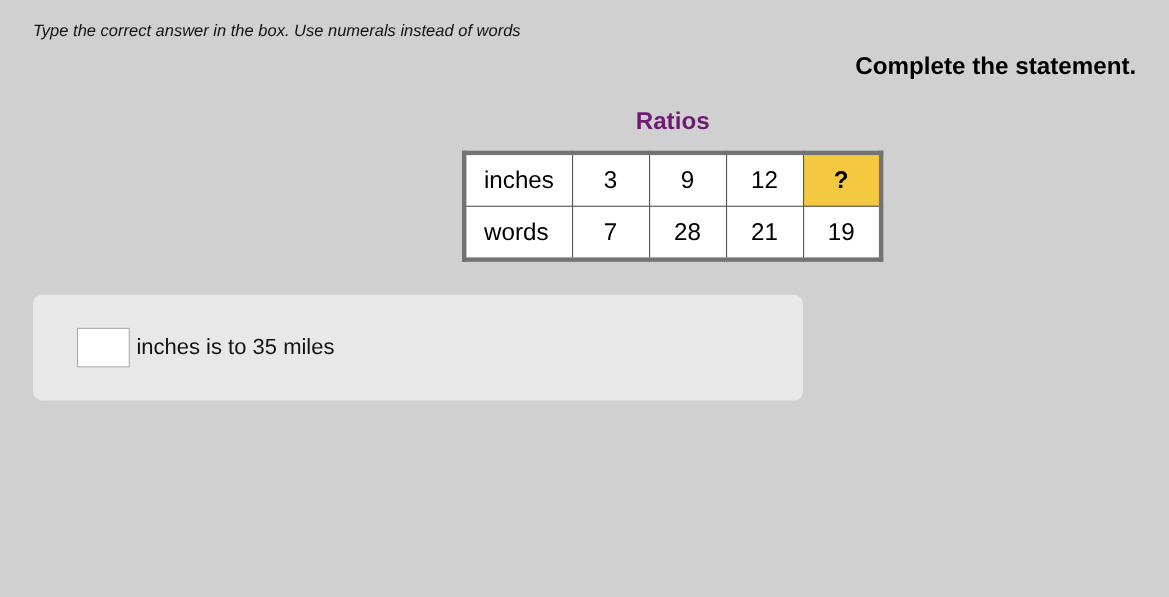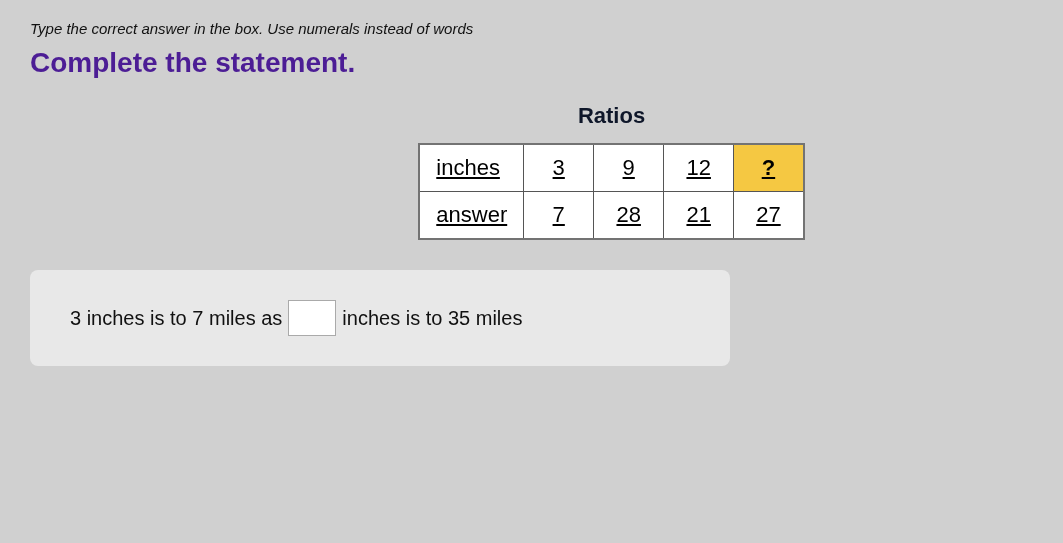--- a/index.html
+++ b/index.html
@@ -29,45 +29,45 @@
       margin-bottom: 10px;
       font-style: italic;
       font-weight: normal;
     }
 
     .instruction-line span {
       font-style: italic;
     }
 
     .complete-statement {
-      font-size: 28px;
+      font-size: 22px;
       font-weight: bold;
-      color: #4c1d95;
+      color: #000000;
       margin-bottom: 24px;
+      text-align: right;
     }
 
     .ratios-section {
       display: flex;
       flex-direction: column;
       align-items: center;
       margin-bottom: 30px;
       margin-left: 160px;
     }
 
     .ratios-title {
       font-size: 22px;
       font-weight: bold;
-      color: #0f172a;
+      color: #701a75;
       margin-bottom: 14px;
     }
 
     .ratio-table {
       border-collapse: collapse;
-      border: 2px solid #737373;
-      text-decoration: underline;
+      border: 4px solid #737373;
     }
 
     .ratio-table td {
       border: 1.5px solid #555;
       padding: 10px 22px;
       font-size: 22px;
       text-align: center;
       min-width: 70px;
       background-color: #fff;
     }
@@ -128,31 +128,30 @@
     <table class="ratio-table">
       <tbody>
         <tr>
           <td class="label-cell">inches</td>
           <td>3</td>
           <td>9</td>
           <td>12</td>
           <td class="highlighted">?</td>
         </tr>
         <tr>
-          <td class="label-cell">answer</td>
+          <td class="label-cell">words</td>
           <td>7</td>
           <td>28</td>
           <td>21</td>
-          <td>27</td>
+          <td>19</td>
         </tr>
       </tbody>
     </table>
   </div>
 
   <div class="answer-section">
     <div class="answer-text">
-      <span>3 inches is to 7 miles as</span>
       <input class="answer-input" type="text" placeholder="" style="">
       <span>inches is to 35 miles</span>
     </div>
   </div>
 
 </div>
 
 </body></html>

